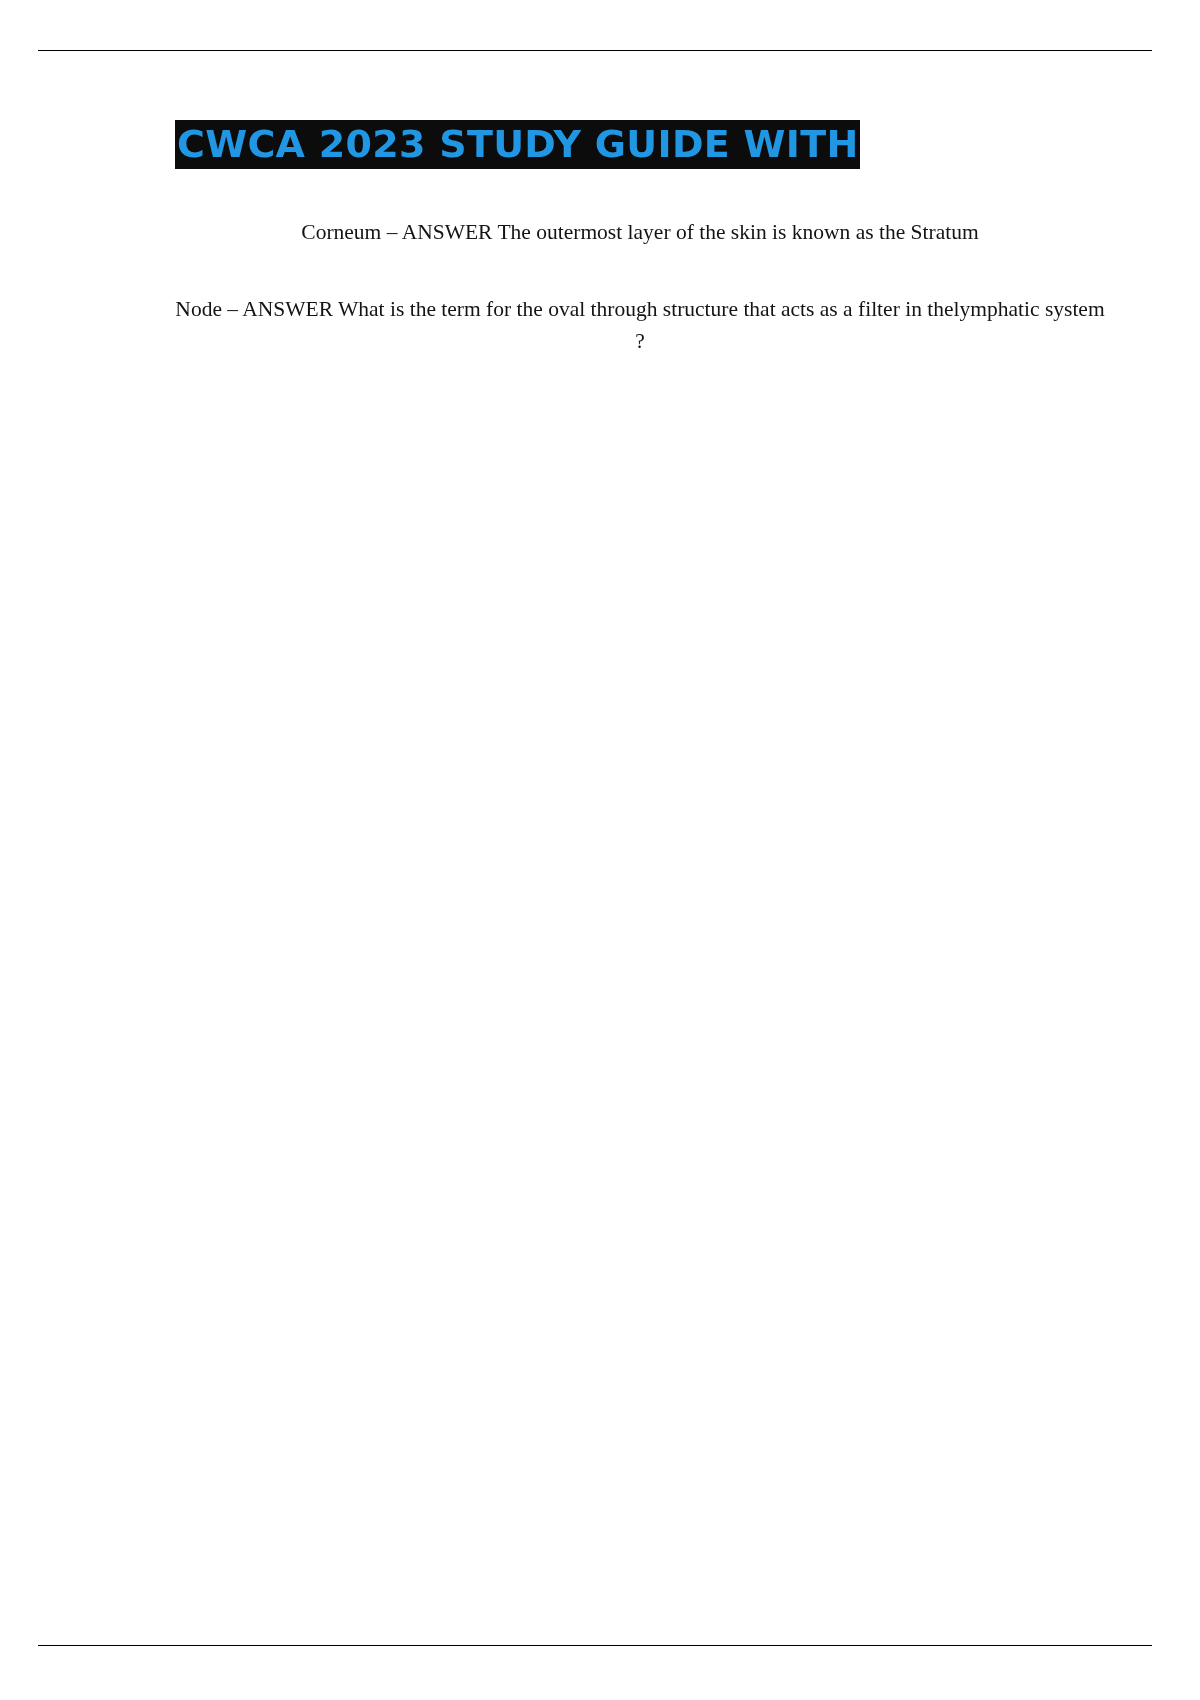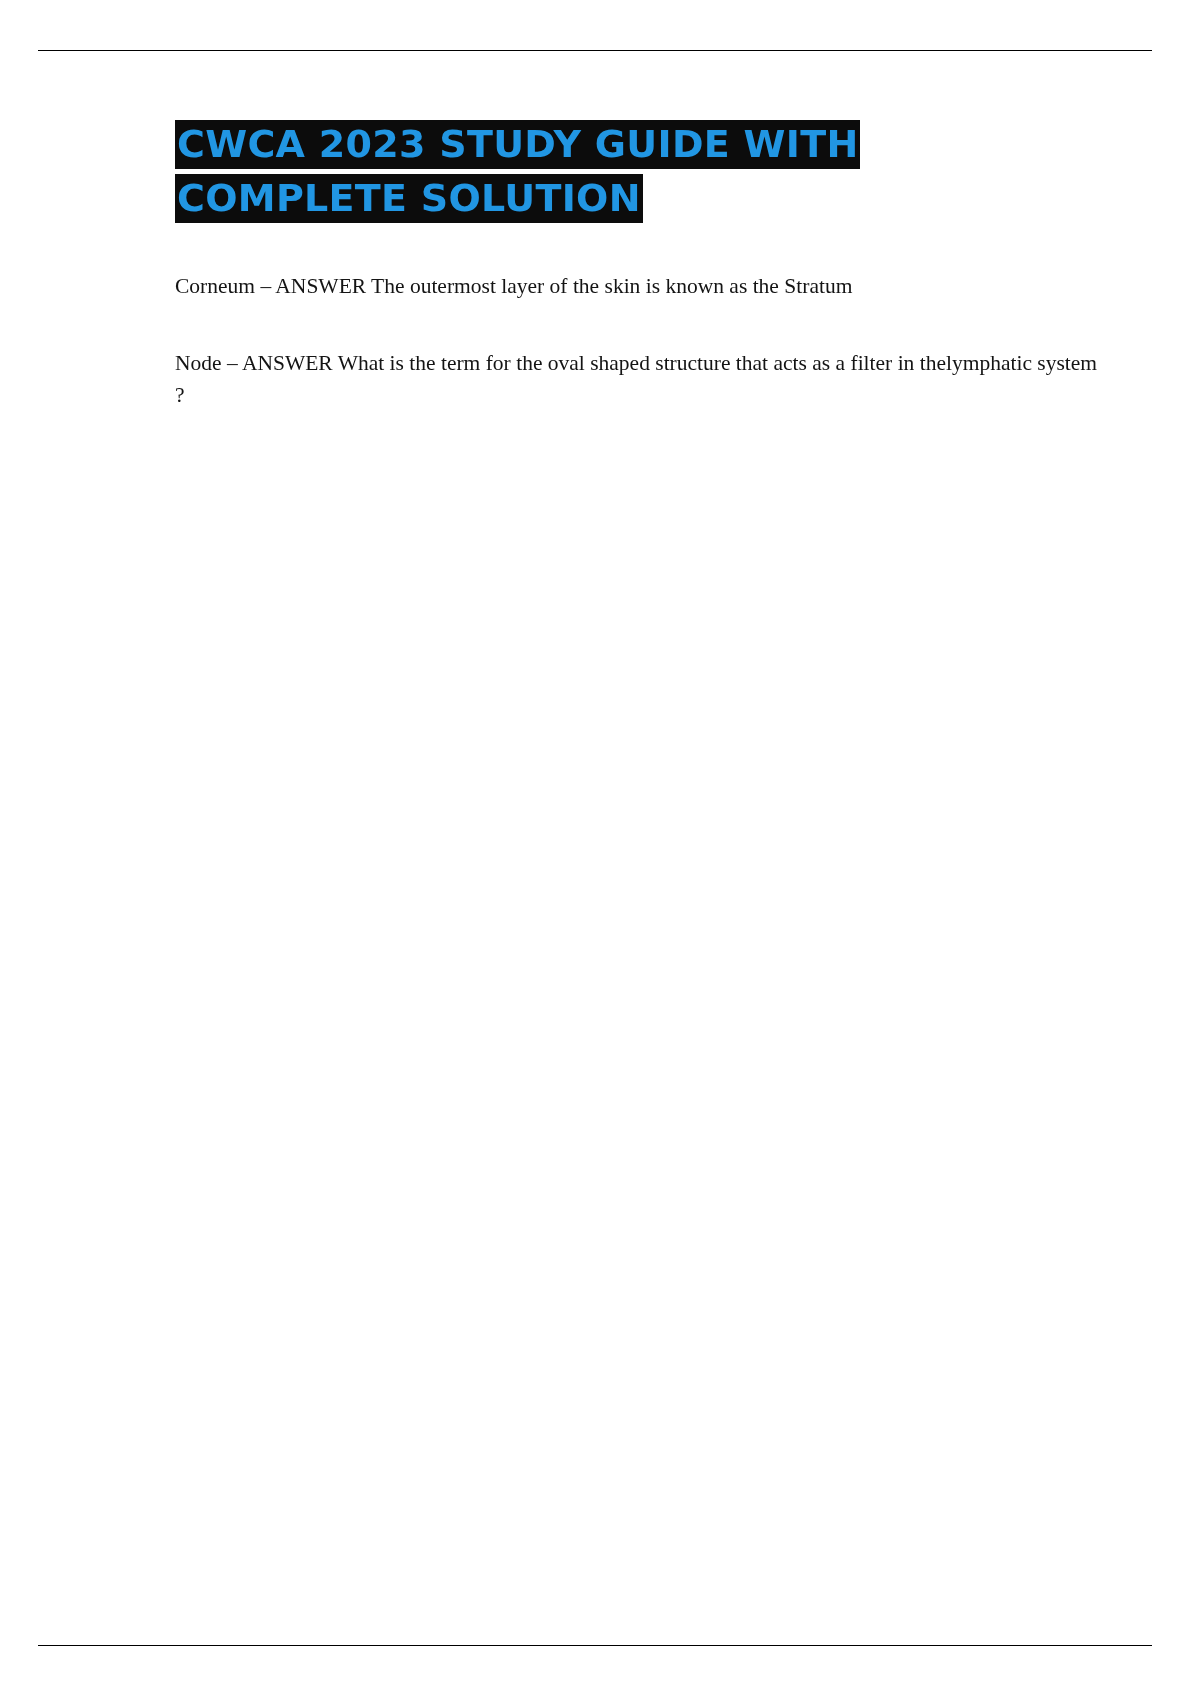--- a/index.html
+++ b/index.html
@@ -64,39 +64,39 @@
     margin: 0;
     padding: 0;
     list-style: none;
   }
   .qa-item {
     font-family: "Liberation Serif", serif;
     font-size: 21.5px;
     line-height: 1.52;
     color: #141414;
     margin: 0 0 44px 0;
-    text-align: left;
+    text-align: center;
   }
   .qa-item:first-child { margin-top: 0; }
 </style>
 </head>
 <body>
 
 <div class="page">
 
   <div class="rule rule-top"></div>
 
   <div class="content">
 
-    <h1 class="doc-title"><span class="hl">CWCA 2023 STUDY GUIDE WITH</span><br><span class="hl">COMPLETE SOLUTION</span></h1>
+    <h1 class="doc-title"><span class="hl">CWCA 2023 STUDY GUIDE WITH</span><br></h1>
 
     <div style="height:44px"></div>
 
     <ul class="qa-list">
       <li class="qa-item">Corneum – ANSWER The outermost layer of the skin is known as the Stratum</li>
-      <li class="qa-item">Node – ANSWER What is the term for the oval shaped structure that acts as a filter in thelymphatic system ?</li>
+      <li class="qa-item">Node – ANSWER What is the term for the oval through structure that acts as a filter in thelymphatic system ?</li>
     </ul>
 
   </div>
 
   <div class="rule rule-bottom"></div>
 
 </div>
 
 </body></html>

